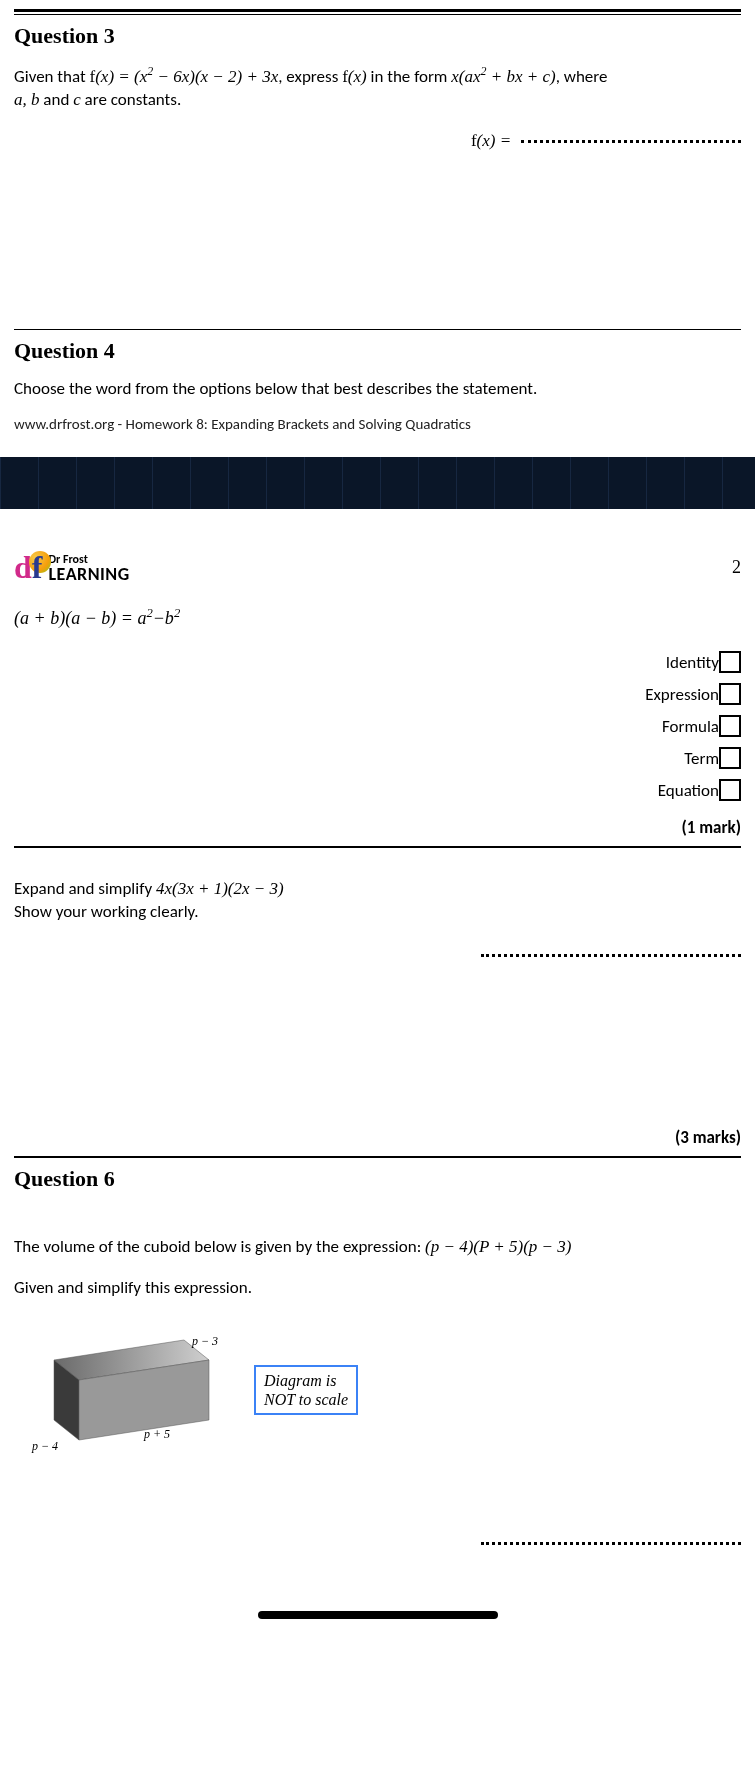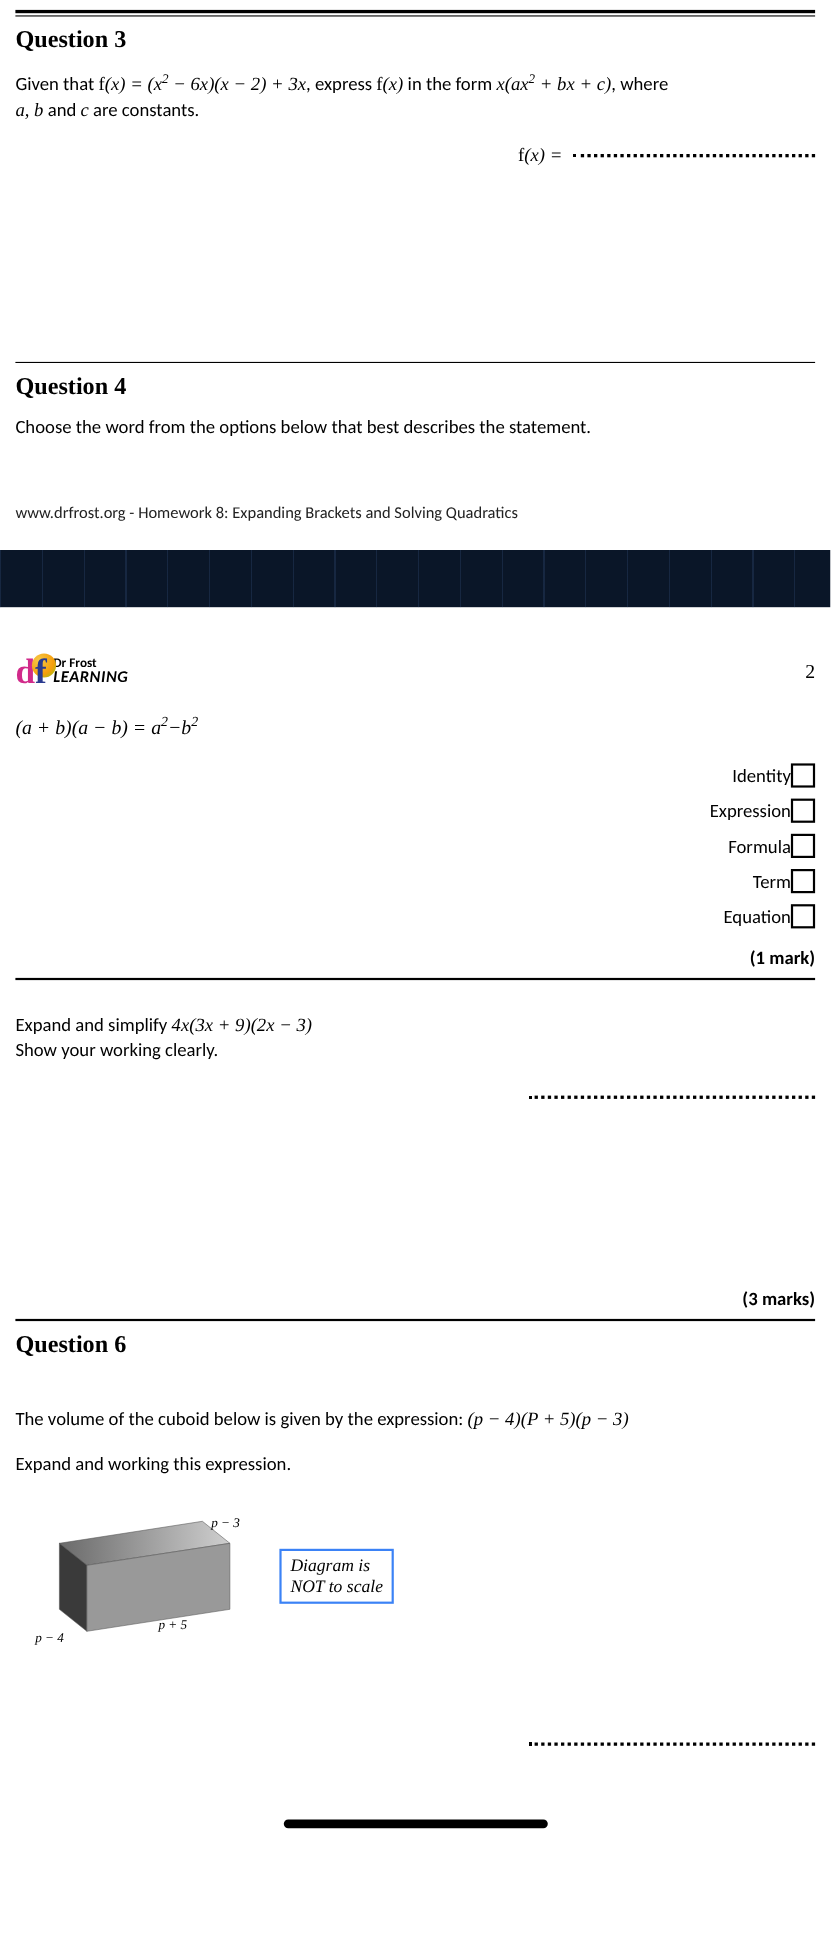--- a/index.html
+++ b/index.html
@@ -28,21 +28,21 @@
   }
   .dots::after {
     content: "";
     display: inline-block;
     border-bottom: 3px dotted #000;
     width: 220px;
     vertical-align: middle;
     margin-left: 6px;
   }
   .spacer-lg { height: 170px; }
-  .footer-text { font-size: 15px; color: #222; padding: 6px 14px 24px 14px; margin-top: 43px; }
+  .footer-text { font-size: 15px; color: #222; padding: 6px 14px 24px 14px; }
   .dark-band {
     height: 52px;
     background: #0a1628;
     background-image: repeating-linear-gradient(90deg, rgba(60,90,140,0.25) 0 1px, transparent 1px 38px);
   }
   .logo-row { display: flex; align-items: center; justify-content: space-between; padding: 40px 14px 10px 14px; }
   .logo-left { display: flex; align-items: center; gap: 6px; }
   .logo-df {
     font-family: Georgia, "Times New Roman", serif;
     font-weight: bold;
@@ -52,21 +52,21 @@
   .logo-df .d { color: #d12a8a; }
   .logo-df .f-wrap { position: relative; display: inline-block; }
   .logo-df .f { color: #2a3a8f; position: relative; z-index: 2; }
   .logo-df .blob {
     position: absolute; left: -3px; top: 2px; width: 22px; height: 22px;
     background: radial-gradient(circle at 30% 30%, #f7c948, #f59e0b 60%, #84cc16 100%);
     border-radius: 50%; z-index: 1;
   }
   .logo-text { line-height: 1; }
   .logo-text .t1 { font-size: 12px; font-weight: bold; }
-  .logo-text .t2 { font-size: 15px; font-weight: 900; letter-spacing: 0.5px; font-style: italic; }
+  .logo-text .t2 { font-size: 18px; font-weight: 900; letter-spacing: 0.5px; }
   .page-num { font-size: 18px; font-family: "Times New Roman", serif; }
   .stmt { padding: 10px 14px 22px 14px; font-size: 18px; }
   .options { padding: 0 14px; }
   .opt-row { display: flex; justify-content: flex-end; align-items: center; font-size: 17px; margin-bottom: 10px; }
   .checkbox {
     width: 22px; height: 22px; border: 2px solid #000; display: inline-block;
   }
   .marks { text-align: right; font-weight: bold; font-size: 17px; padding: 6px 14px 8px 14px; }
   .hr-heavy { border-top: 2px solid #000; margin: 0 14px; }
   .q5-body { padding: 0 14px; }
@@ -152,38 +152,38 @@
     <span>Equation</span>
     <span class="checkbox"></span>
   </div>
 </div>
 <div class="marks">(1 mark)</div>
 <div class="hr-heavy"></div>
 
 <div class="q5-body">
   <div style="height:30px"></div>
   <div class="q-body">
-    <span>Expand and simplify </span><span class="math">4x(3x + 9)(2x − 3)</span><br>
+    <span>Expand and simplify </span><span class="math">4x(3x + 1)(2x − 3)</span><br>
     <span>Show your working clearly.</span>
   </div>
 </div>
 <div class="dotline-row" style="padding-top:18px;">
   <span class="dotline"></span>
 </div>
 <div style="height:150px"></div>
 <div class="marks">(3 marks)</div>
 <div class="hr-heavy"></div>
 
 <div class="q6-body">
   <div class="q-title">Question 6</div>
   <div style="height:30px"></div>
   <div class="q-body">
     <span>The volume of the cuboid below is given by the expression: </span><span class="math">(p − 4)(P + 5)(p − 3)</span>
   </div>
-  <div class="q-body" style="padding-top:18px;">Expand and working this expression.</div>
+  <div class="q-body" style="padding-top:18px;">Given and simplify this expression.</div>
 </div>
 
 <div class="cuboid-wrap">
   <svg class="cuboid-svg" viewBox="0 0 210 140">
     <defs>
       <linearGradient id="topg" x1="0" y1="0" x2="1" y2="0">
         <stop offset="0" stop-color="#6a6a6a"></stop>
         <stop offset="1" stop-color="#cfcfcf"></stop>
       </linearGradient>
     </defs>

